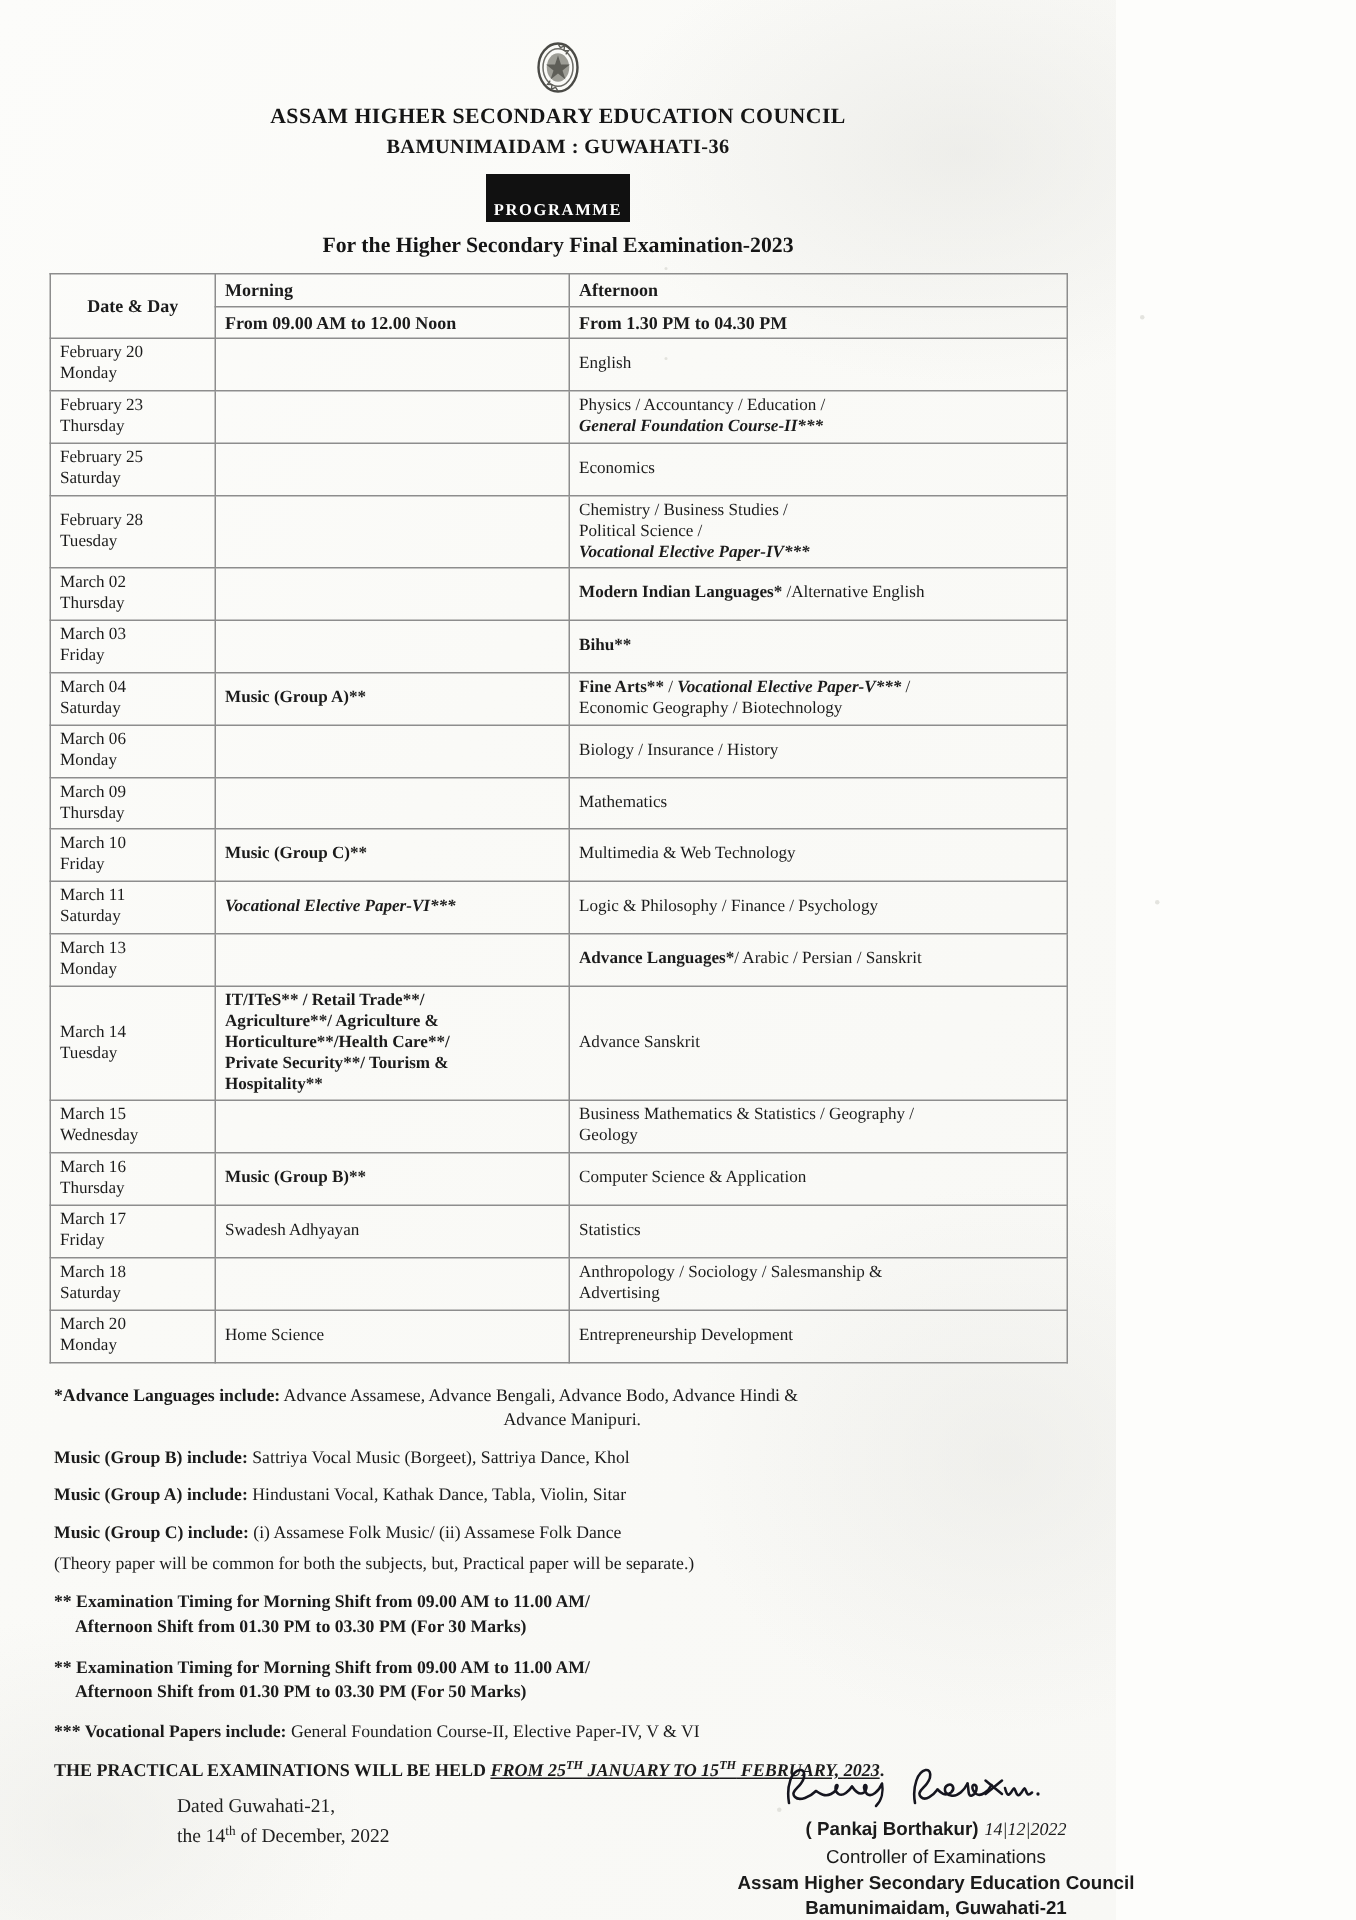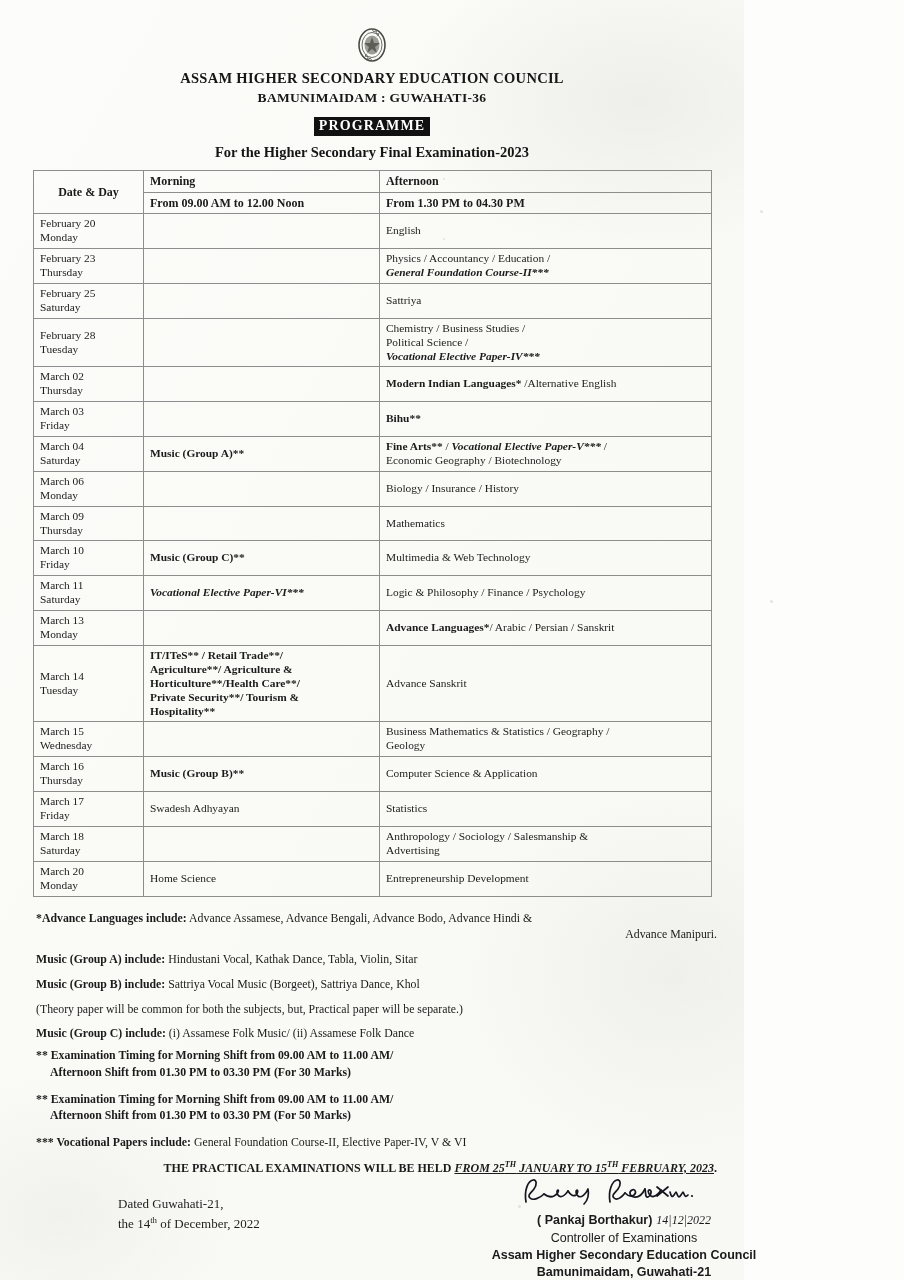--- a/index.html
+++ b/index.html
@@ -58,23 +58,23 @@
   .programme-wrap {
     text-align: center;
     margin-top: 10px;
   }
   .programme {
     display: inline-block;
     background: #111;
     color: #fff;
     font-family: "Liberation Serif", serif;
     font-weight: bold;
-    font-size: 14px;
+    font-size: 11px;
     letter-spacing: 1.1px;
-    padding: 1px 5px 2px 5px;
+    padding: 18px 5px 2px 5px;
   }
   .exam-line {
     text-align: center;
     font-family: "Liberation Serif", serif;
     font-weight: bold;
     font-size: 14.5px;
     margin-top: 8px;
     color: #151515;
   }
 
@@ -145,37 +145,36 @@
   .note-ml {
     padding-left: 9px;
   }
   .note-ml .cont {
     display: block;
     text-align: center;
     padding-left: 40px;
   }
   .note-ml2 .cont {
     display: block;
-    text-align: right;
+    text-align: center;
     padding-left: 10px;
   }
   .note-block {
     padding-left: 9px;
     margin-bottom: 10px;
   }
   .note-block .l2 {
     display: block;
     padding-left: 14px;
   }
   .practical {
     padding-left: 9px;
     margin-top: 0;
     font-weight: bold;
     font-size: 12px;
-    text-align: right;
   }
   .practical .u {
     font-style: italic;
     text-decoration: underline;
     font-weight: bold;
   }
   sup.ord { font-size: 0.68em; vertical-align: super; }
 
   
   .footer {
@@ -321,21 +320,21 @@
               <div><span class="bi">General Foundation Course-II***</span></div>
             </td>
           </tr>
           <tr>
             <td class="date-cell">
               <div>February 25</div>
               <div>Saturday</div>
             </td>
             <td class="cell"></td>
             <td class="cell">
-              <div><span>Sattriya</span></div>
+              <div><span>Economics</span></div>
             </td>
           </tr>
           <tr>
             <td class="date-cell">
               <div>February 28</div>
               <div>Tuesday</div>
             </td>
             <td class="cell"></td>
             <td class="cell">
               <div><span>Chemistry / Business Studies /</span></div>
@@ -511,34 +510,34 @@
   <div class="notes">
 
 
     <div class="note note-ml note-ml2">
       <span class="b">*Advance Languages include:</span>
       <span>Advance Assamese, Advance Bengali, Advance Bodo, Advance Hindi &amp;</span>
       <span class="cont">Advance Manipuri.</span>
     </div>
 
     <div class="note note-indent-1">
+      <span class="b">Music (Group B) include:</span>
+      <span>Sattriya Vocal Music (Borgeet), Sattriya Dance, Khol</span>
+    </div>
+
+    <div class="note note-indent-1">
       <span class="b">Music (Group A) include:</span>
       <span>Hindustani Vocal, Kathak Dance, Tabla, Violin, Sitar</span>
     </div>
 
-    <div class="note note-indent-1">
-      <span class="b">Music (Group B) include:</span>
-      <span>Sattriya Vocal Music (Borgeet), Sattriya Dance, Khol</span>
-    </div>
-
-    <div class="note note-indent-1">(Theory paper will be common for both the subjects, but, Practical paper will be separate.)</div>
     <div class="note tight note-indent-1">
       <span class="b">Music (Group C) include:</span>
       <span>(i) Assamese Folk Music/ (ii) Assamese Folk Dance</span>
     </div>
+    <div class="note note-indent-1">(Theory paper will be common for both the subjects, but, Practical paper will be separate.)</div>
 
     <div class="note-block">
       <span class="b">** Examination Timing for Morning Shift from 09.00 AM to 11.00 AM/</span>
       <span class="b l2">Afternoon Shift from 01.30 PM to 03.30 PM (For 30 Marks)</span>
     </div>
 
     <div class="note-block">
       <span class="b">** Examination Timing for Morning Shift from 09.00 AM to 11.00 AM/</span>
       <span class="b l2">Afternoon Shift from 01.30 PM to 03.30 PM (For 50 Marks)</span>
     </div>

